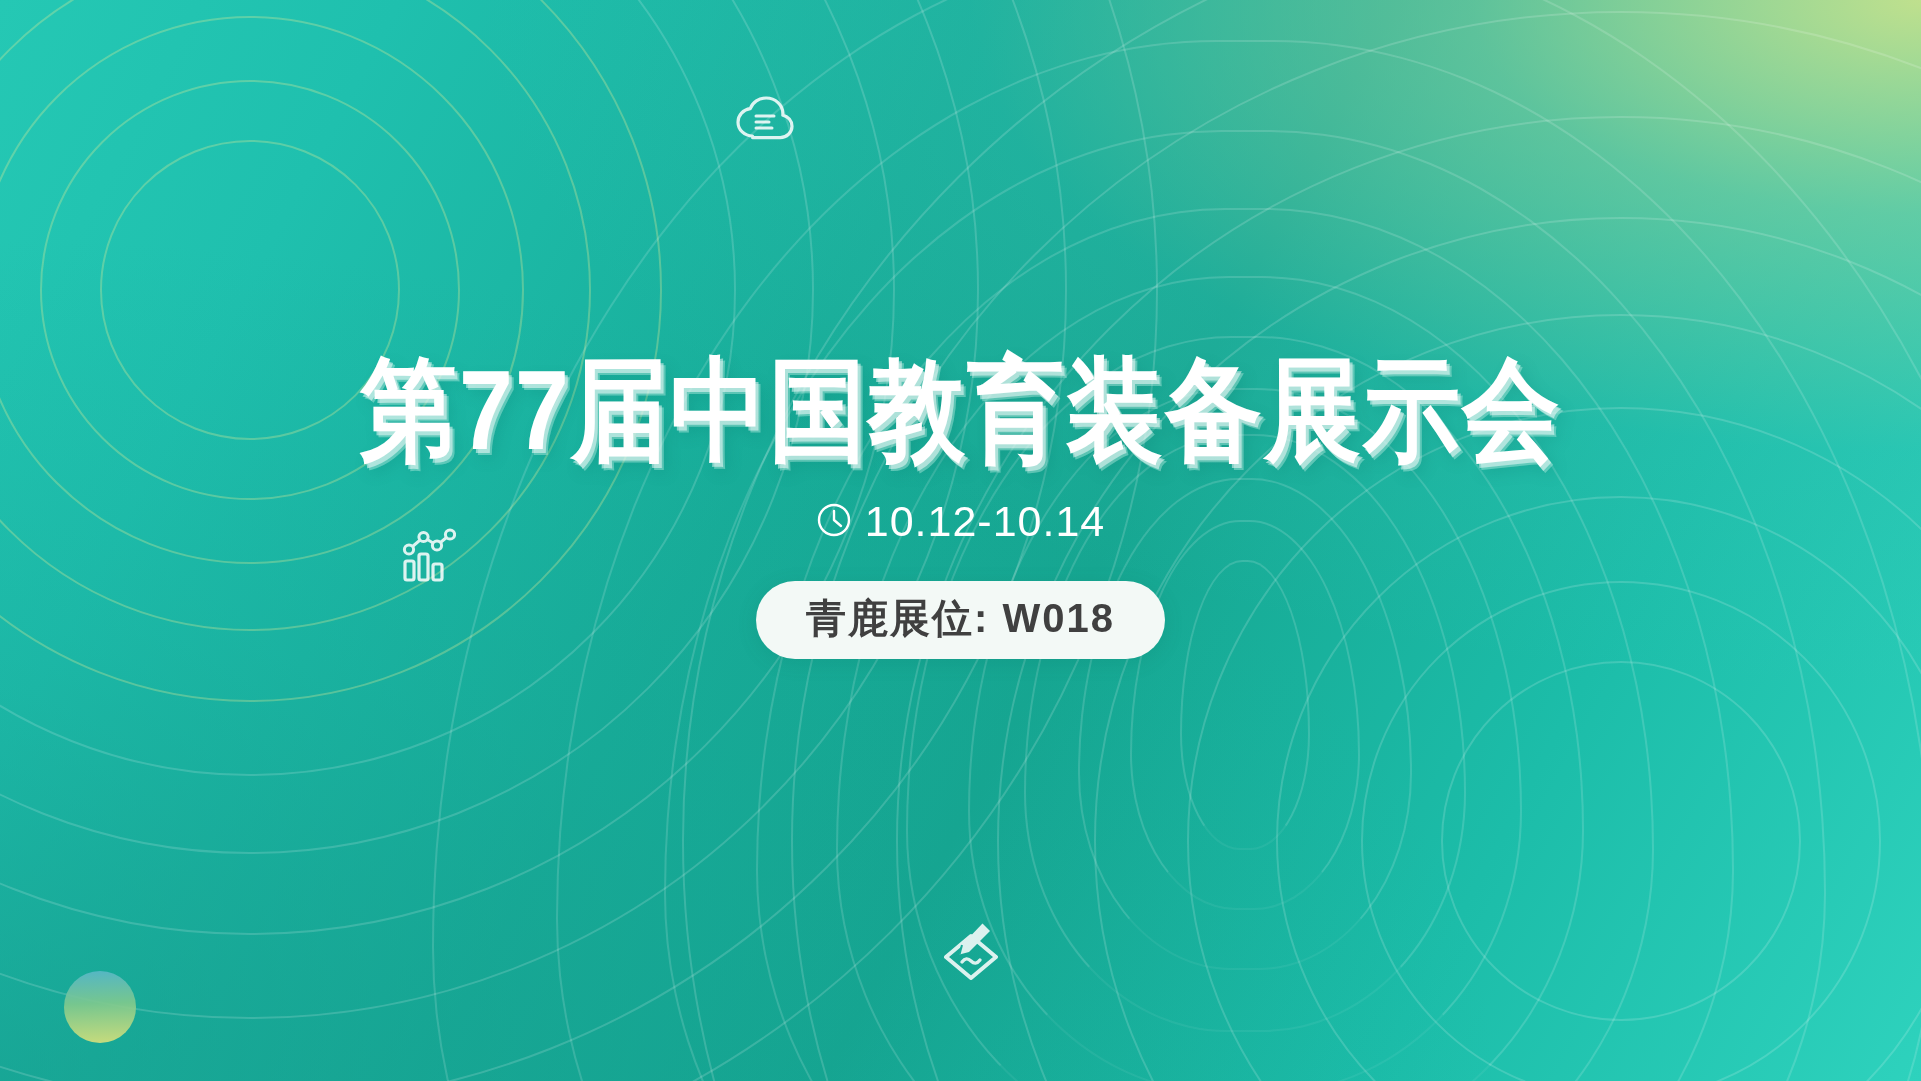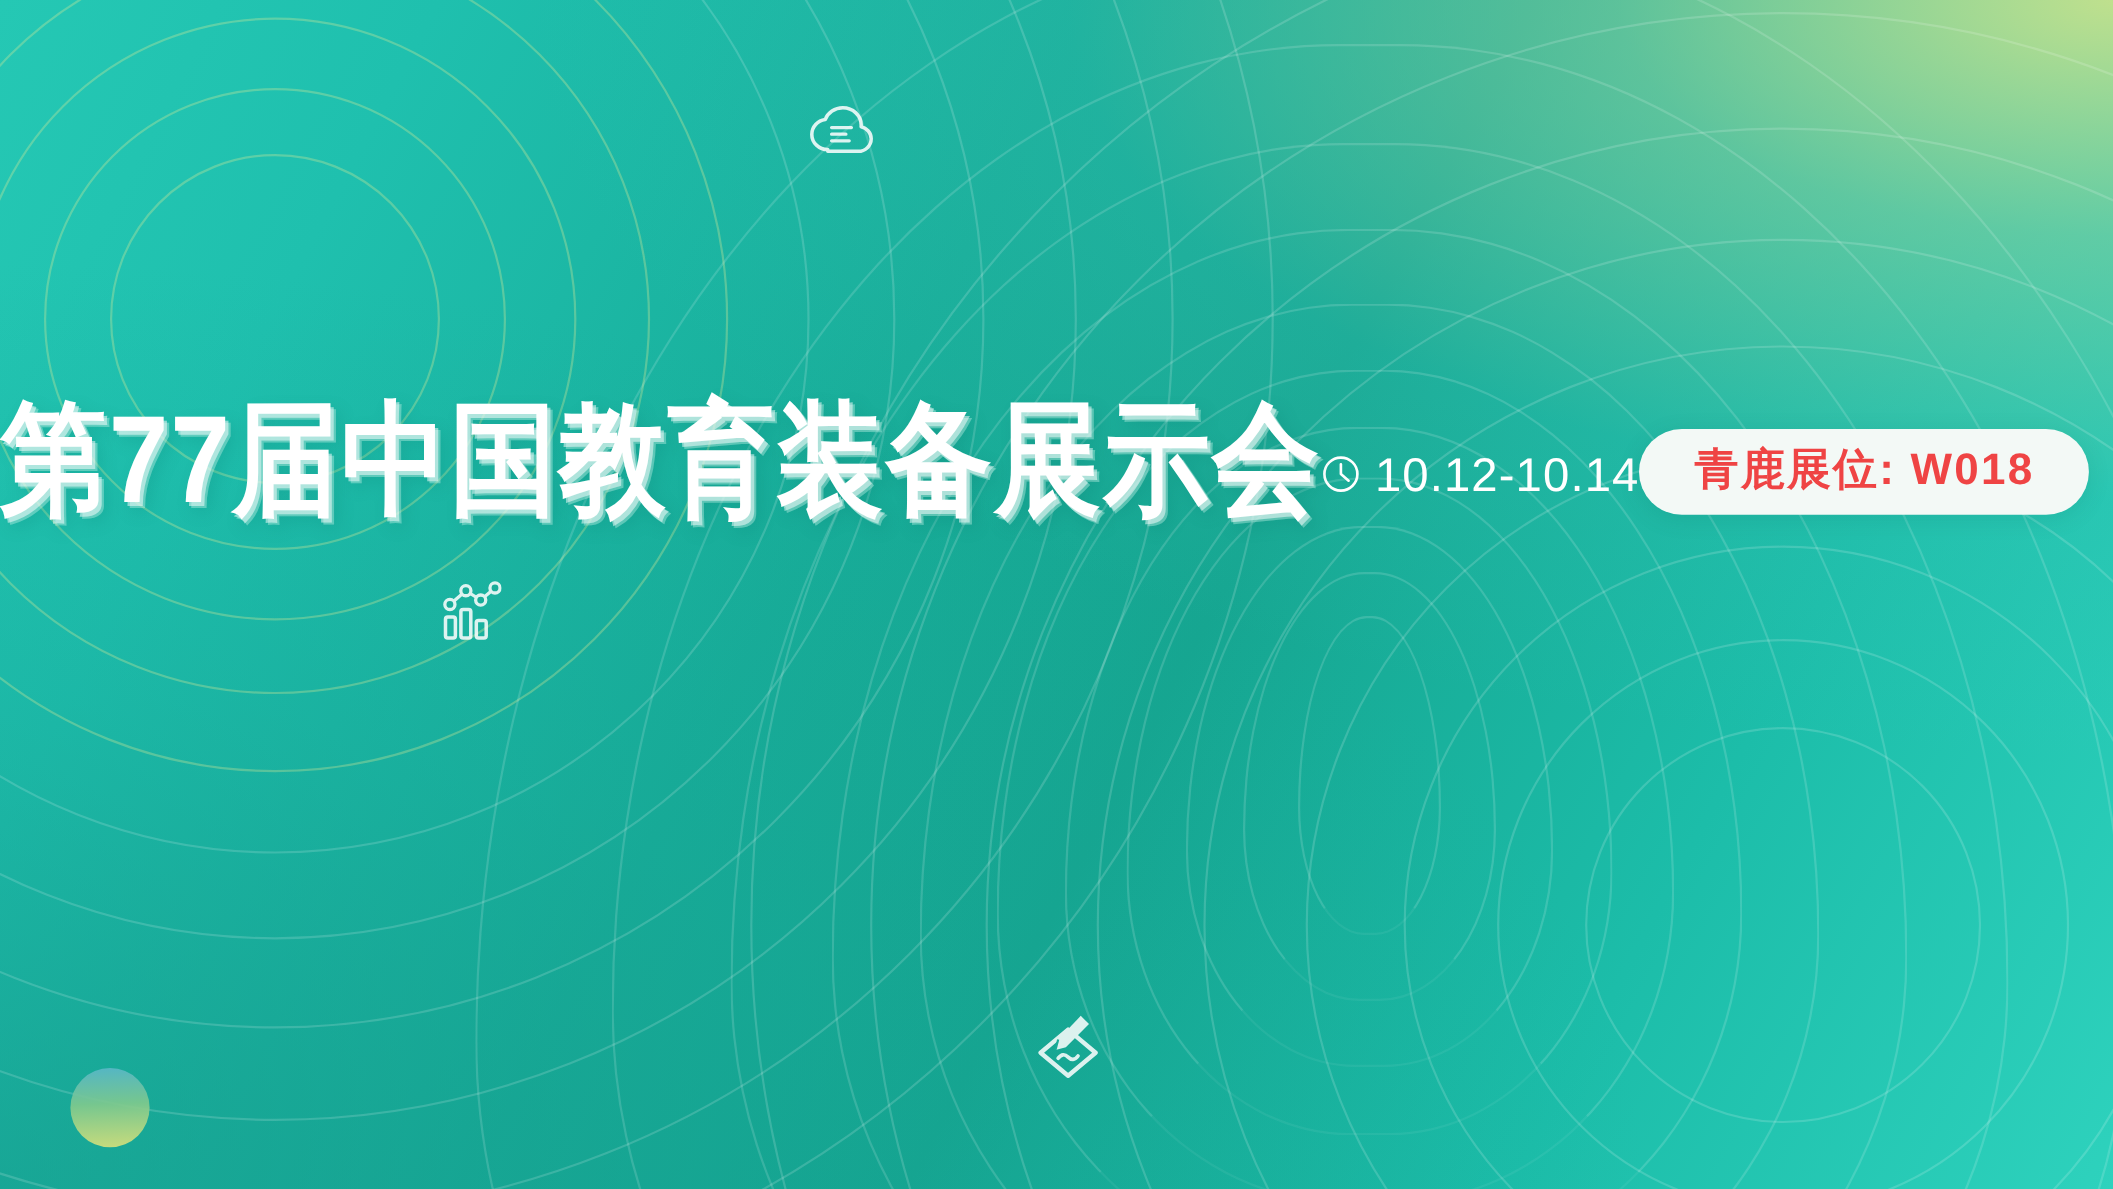--- a/index.html
+++ b/index.html
@@ -76,21 +76,21 @@
   #icon-cloud     { left:734px;  top:94px;  }
   #icon-analytics { left:400px;  top:528px; }
   #icon-signature { left:938px;  top:920px; }
 
   
   #content {
     position:absolute;
     left:0; right:0;
     top:352px;
     display:flex;
-    flex-direction:row;
+    flex-direction:column;
     align-items:center;
   }
 
   #main-title {
     font-size:97px;
     font-weight:900;
     line-height:1.06;
     letter-spacing:2px;
     color:#ffffff;
     white-space:nowrap;
@@ -113,21 +113,21 @@
     letter-spacing:1px;
     white-space:nowrap;
   }
   .meta-item { display:flex; align-items:center; gap:13px; }
   .meta-item svg { display:block; flex:none; }
   .meta-text { line-height:1; padding-top:3px; }
 
   #booth-badge {
     margin-top:38px;
     background:#f3f9f6;
-    color:#ef4444;
+    color:#404040;
     font-size:40px;
     font-weight:700;
     letter-spacing:2px;
     border-radius:999px;
     padding:16px 50px 19px;
     white-space:nowrap;
     box-shadow:0 4px 20px rgba(6,90,80,0.13);
     line-height:1.08;
   }
 </style>

